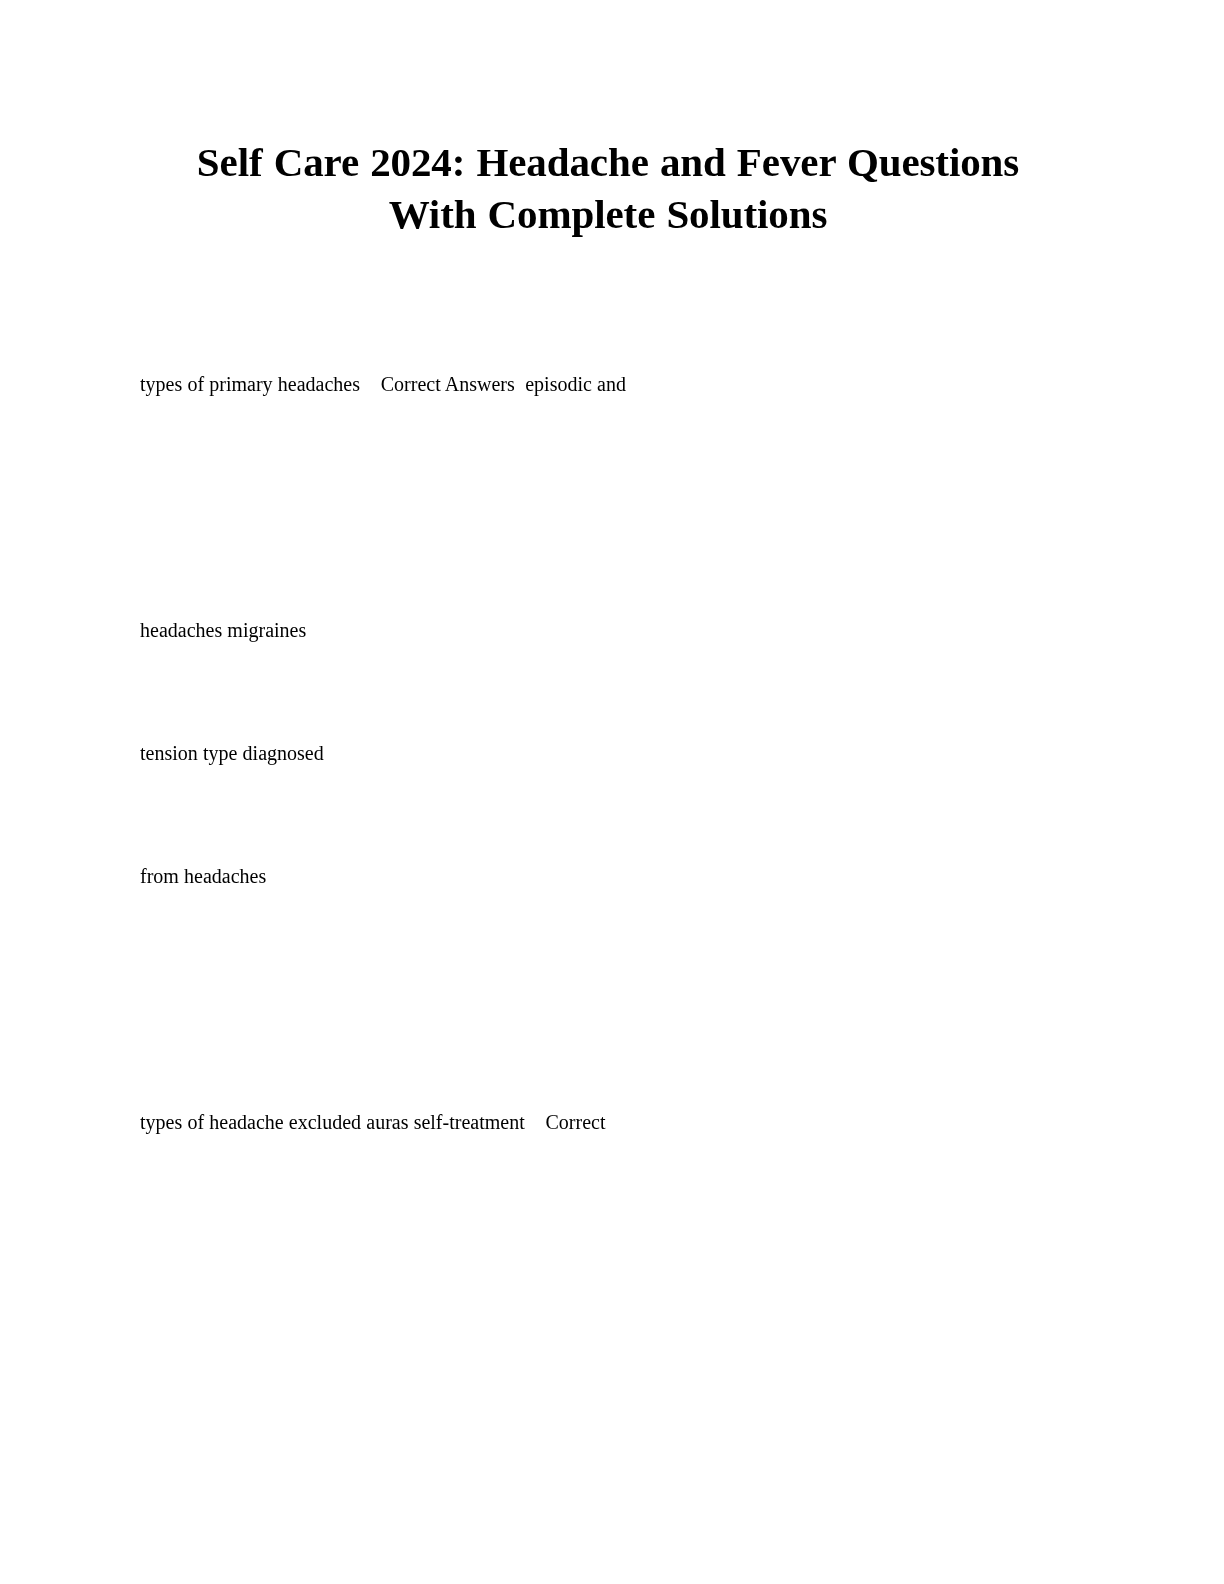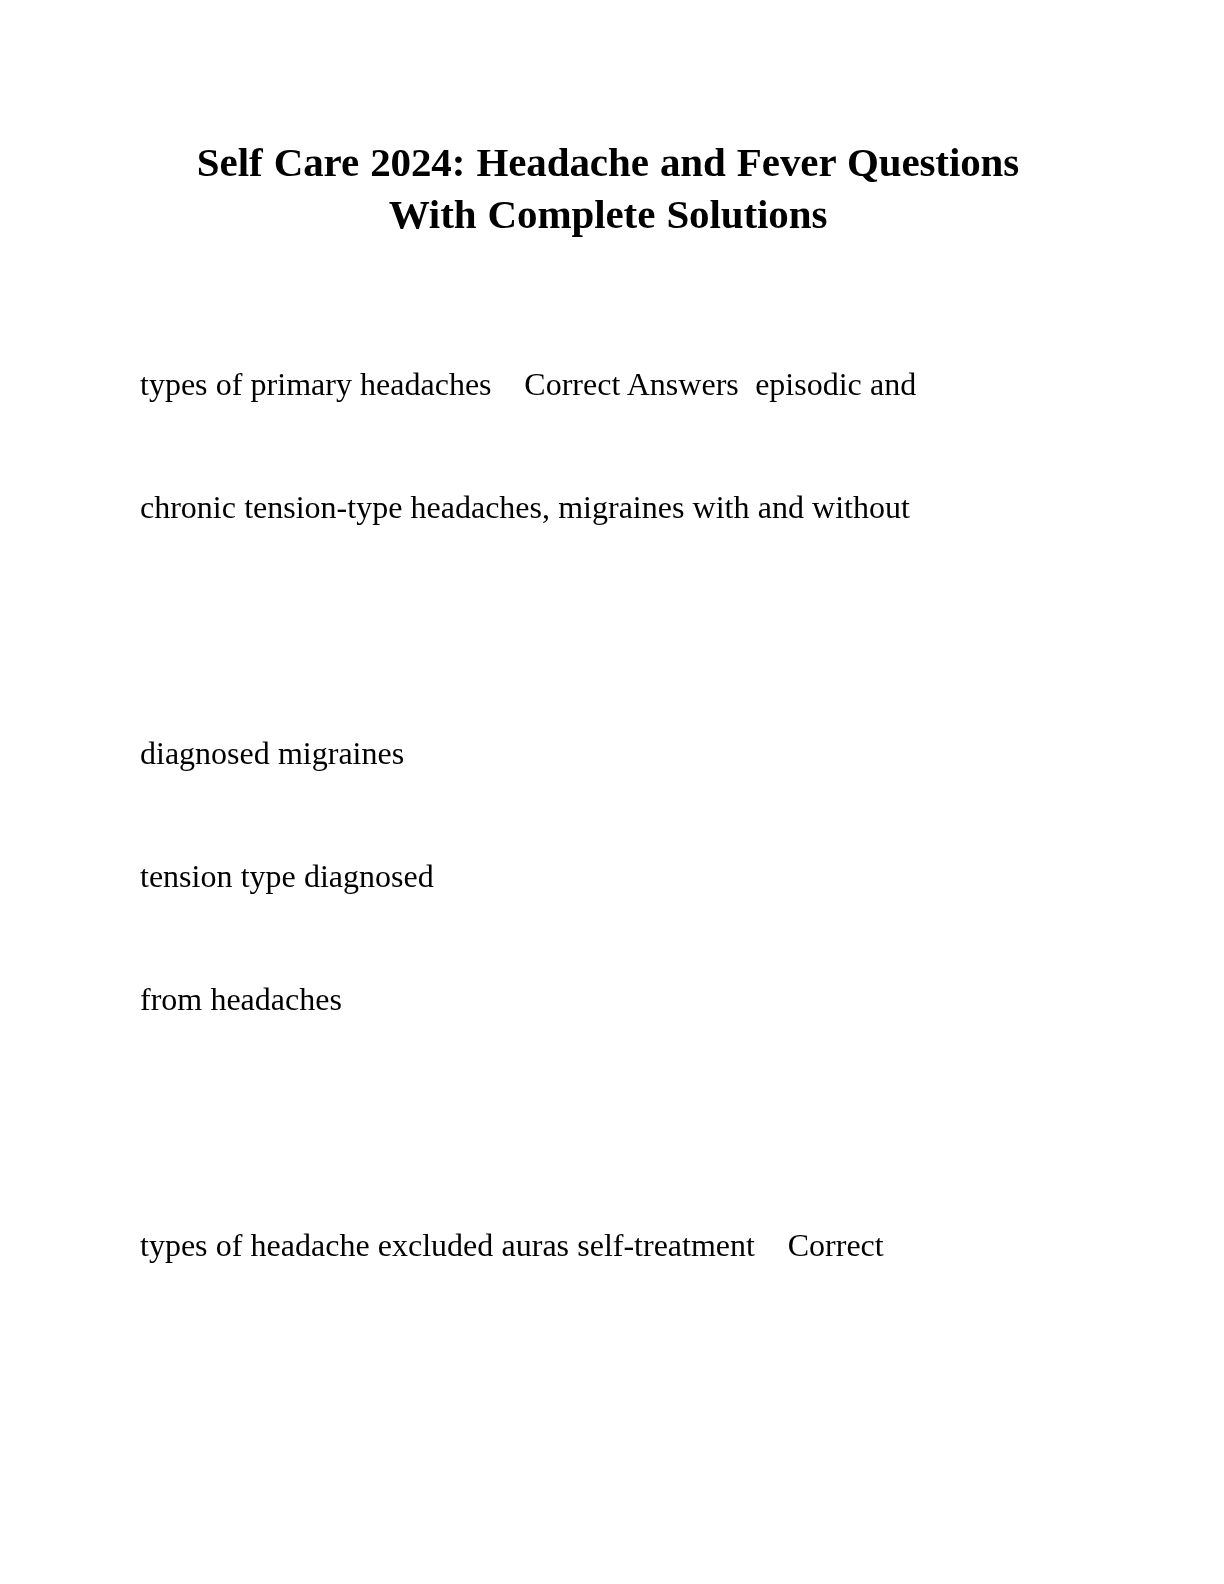--- a/index.html
+++ b/index.html
@@ -42,21 +42,21 @@
 
   
   .body-block {
     position: absolute;
     left: 140px;
     top: 282px;
     width: 900px;
   }
 
   .qa-section {
-    font-size: 32px;
+    font-size: 20px;
     line-height: 41px;
     margin: 0 0 41px 0;
     white-space: pre-wrap;
     word-spacing: 0.2px;
   }
 
   .qa-section:last-child {
     margin-bottom: 0;
   }
 
@@ -71,25 +71,24 @@
 <div class="page">
 
   <h1 class="doc-title">
     <span>Self Care 2024: Headache and Fever Questions</span>
     <span>With Complete Solutions</span>
   </h1>
 
   <div class="body-block">
     <p class="qa-section">
       <span class="qa-line">types of primary headaches    Correct Answers  episodic and</span>
-      <span class="qa-line">chronic tension-type headaches, migraines with and without</span>
     </p>
 
     <p class="qa-section">
-      <span class="qa-line">diagnosed migraines</span>
+      <span class="qa-line">headaches migraines</span>
       <span class="qa-line">tension type diagnosed</span>
       <span class="qa-line">from headaches</span>
     </p>
 
     <p class="qa-section">
       <span class="qa-line">types of headache excluded auras self-treatment    Correct</span>
       
       
       
     </p>

